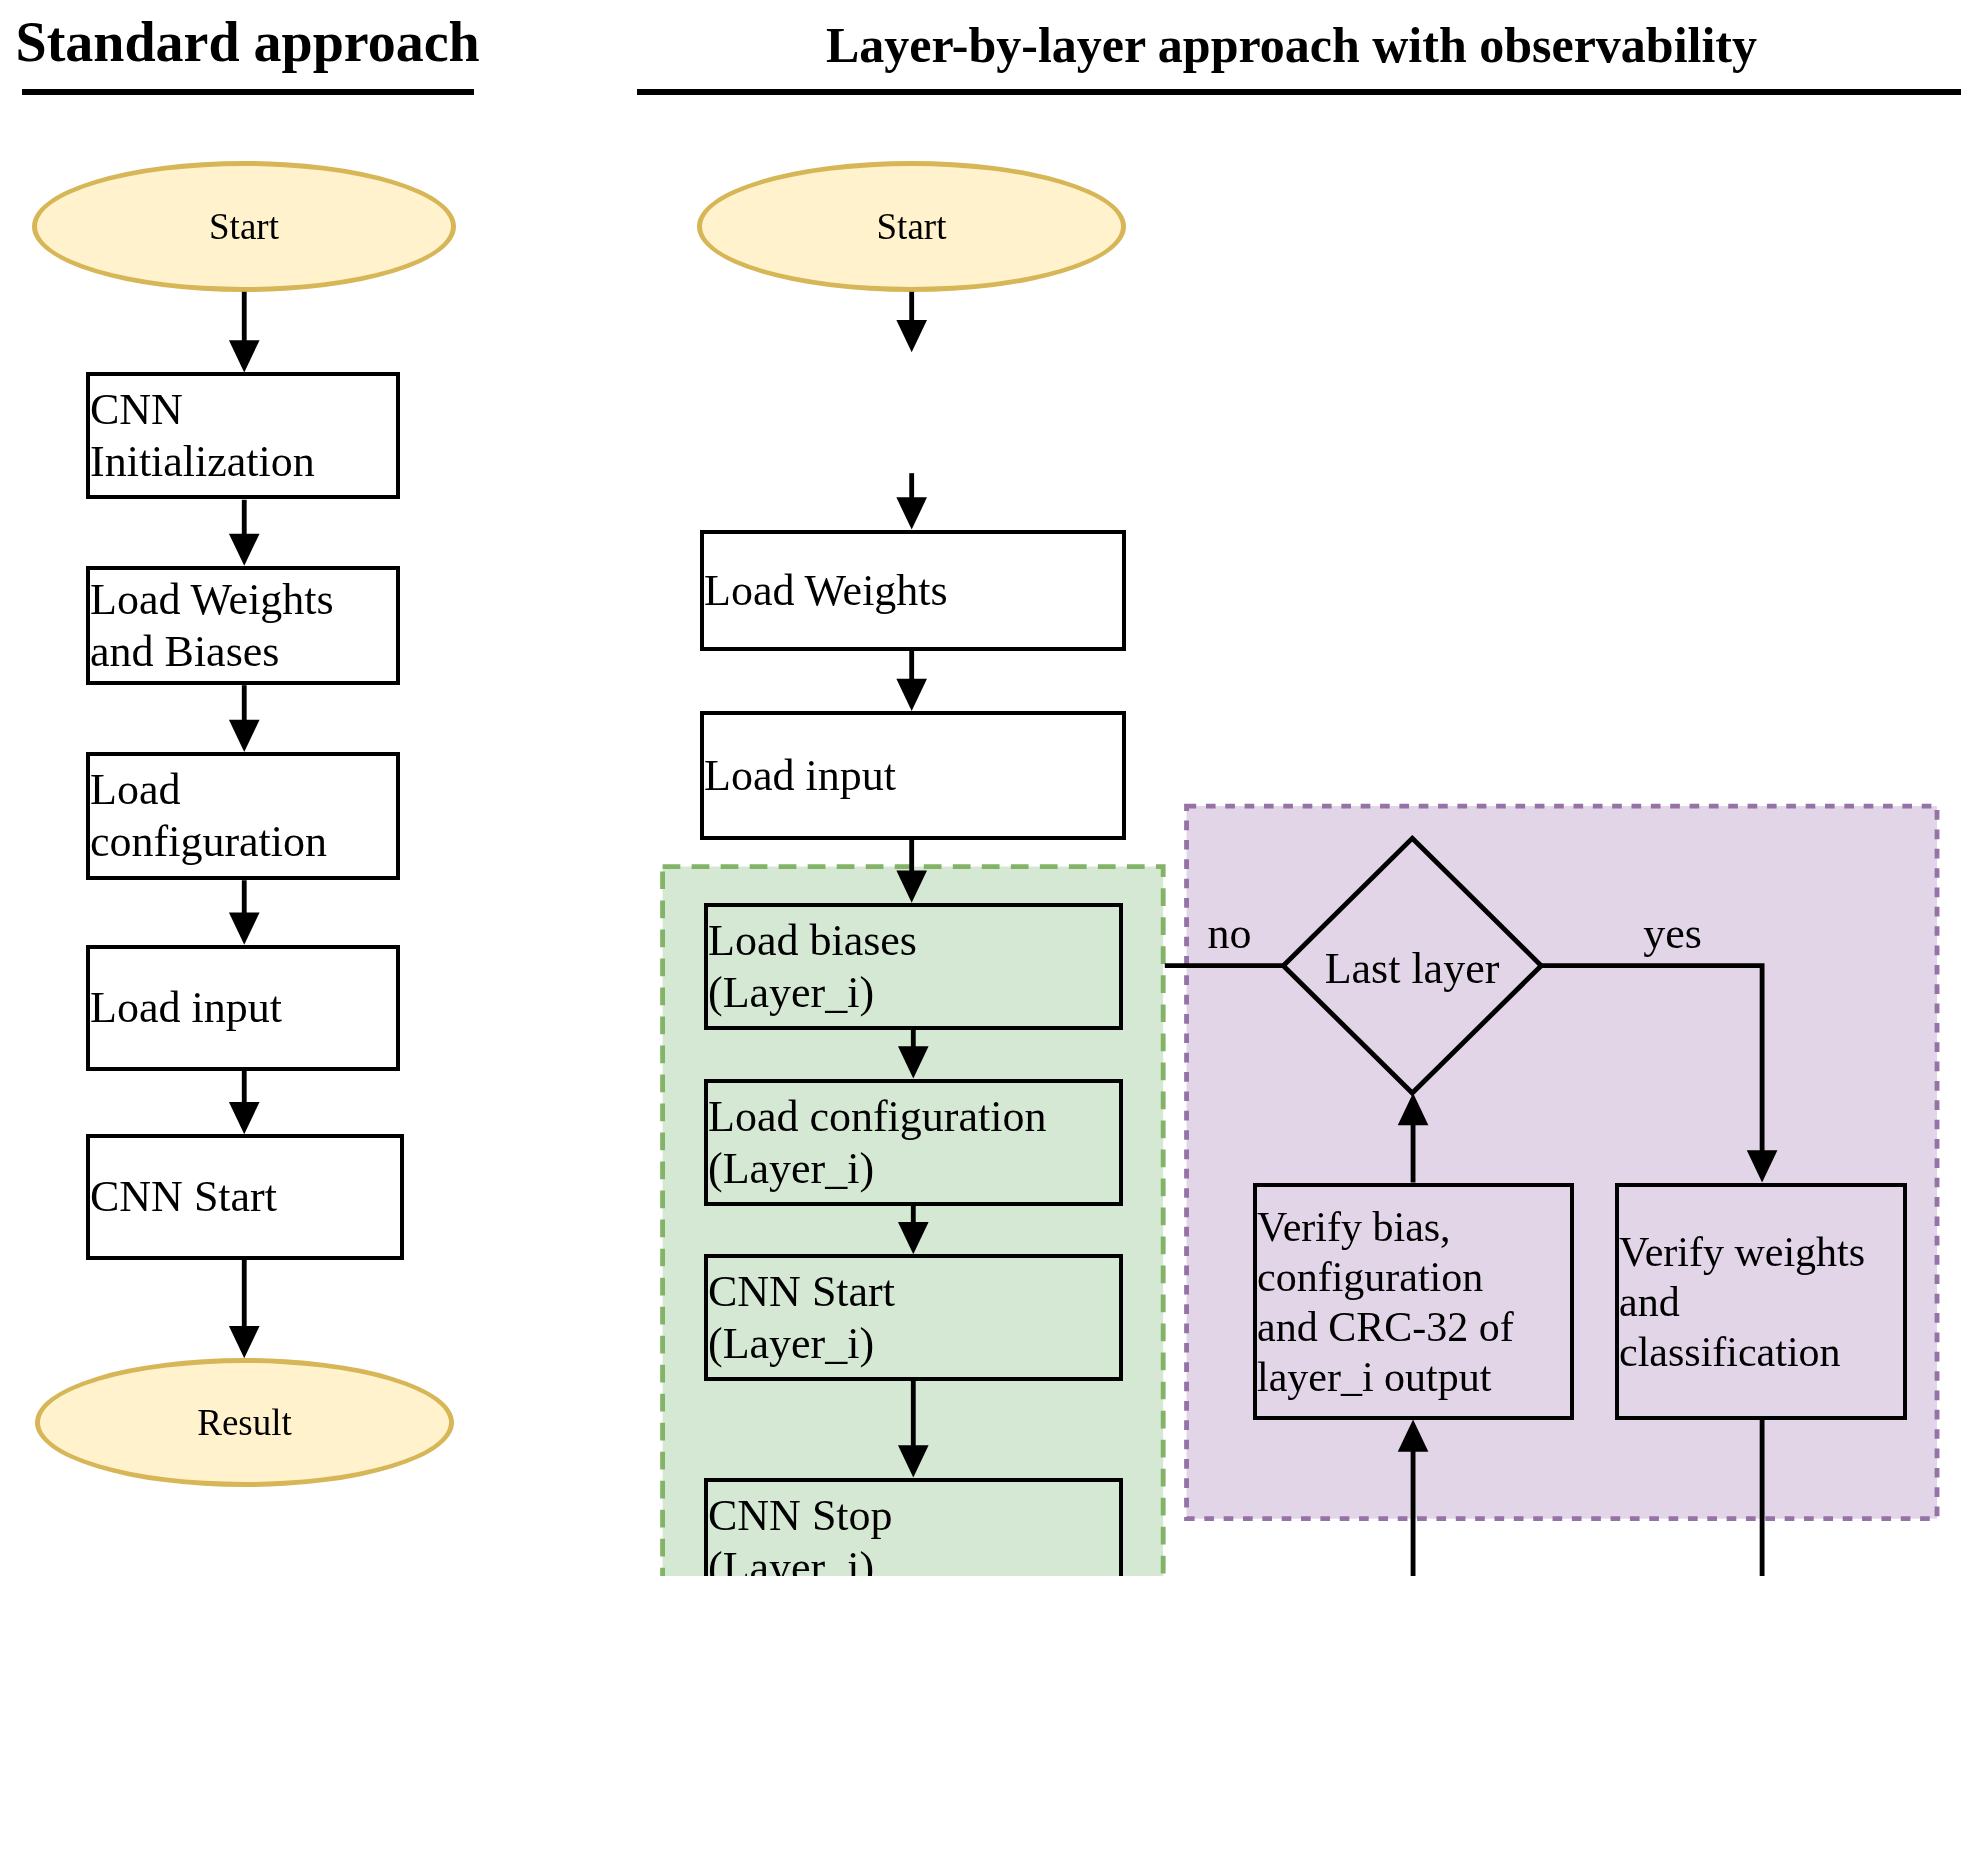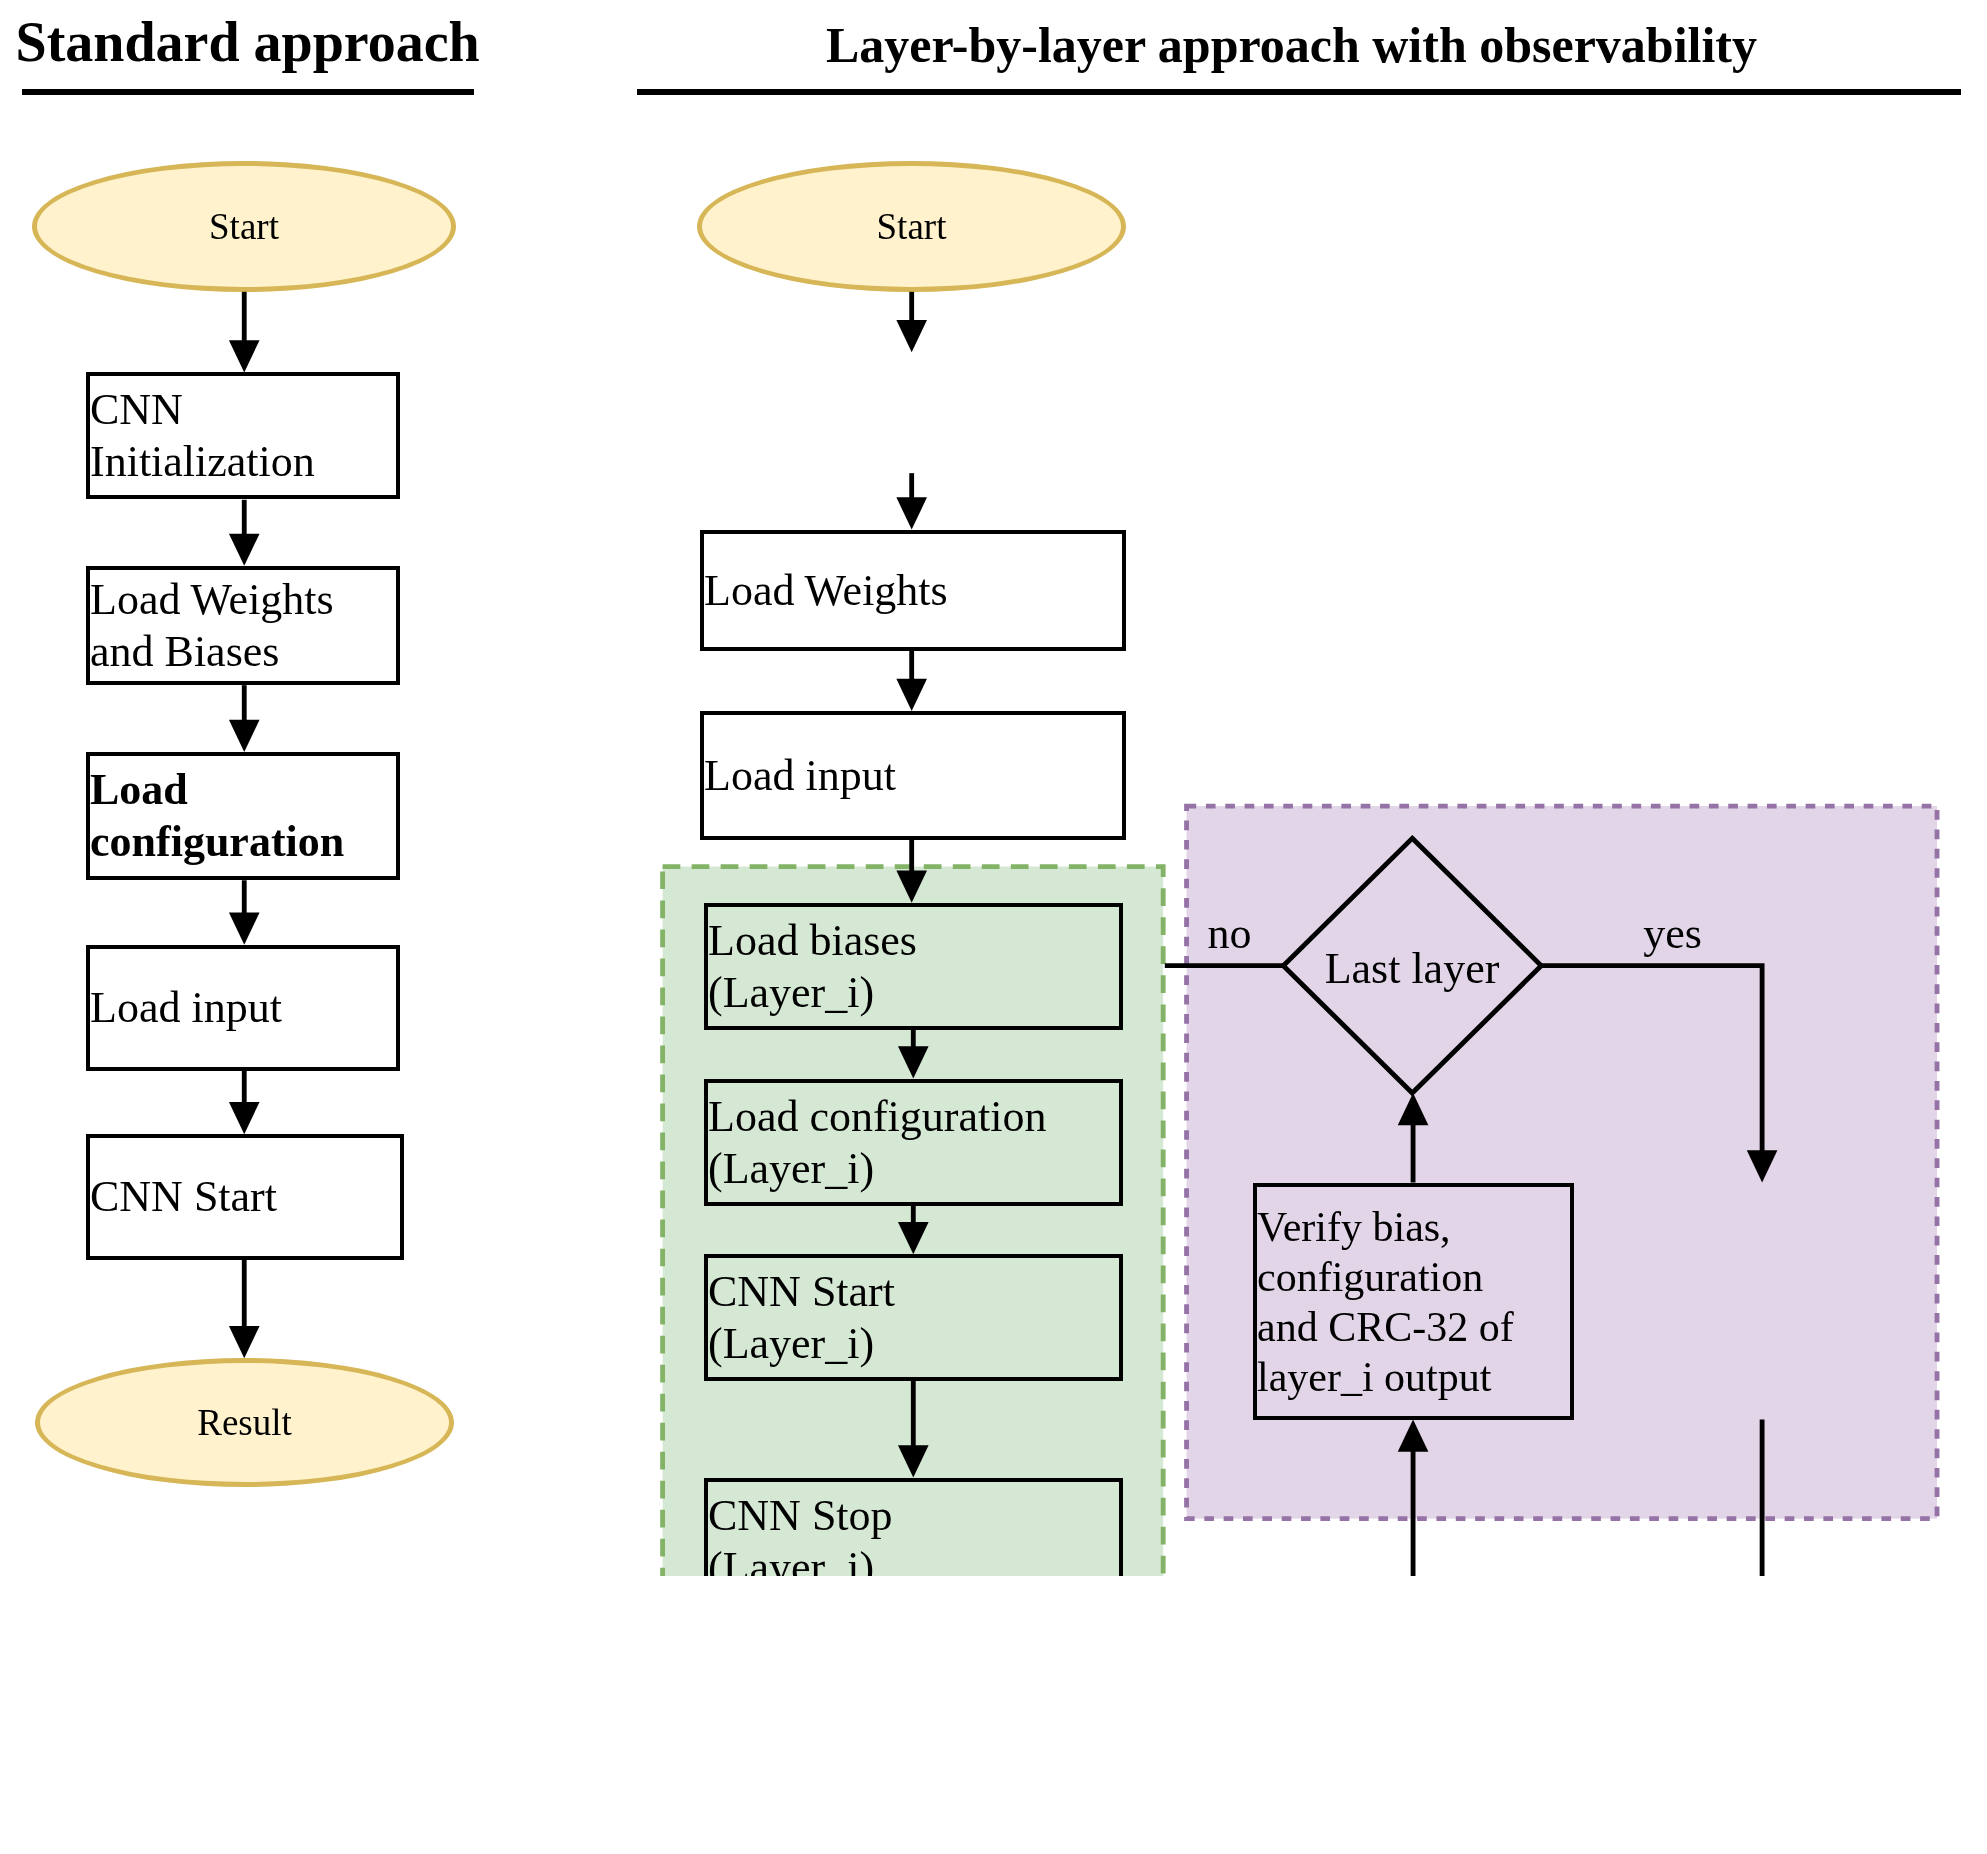--- a/index.html
+++ b/index.html
@@ -52,21 +52,21 @@
   <div class="box" style="left:86px;top:372px;width:314px;height:127px;">
     <div>CNN</div>
     <div>Initialization</div>
   </div>
 
   <div class="box" style="left:86px;top:566px;width:314px;height:119px;">
     <div>Load Weights</div>
     <div>and Biases</div>
   </div>
 
-  <div class="box" style="left:86px;top:752px;width:314px;height:128px;font-weight:bold;">
+  <div class="box" style="left:86px;top:752px;width:314px;height:128px;">
     <div>Load</div>
     <div>configuration</div>
   </div>
 
   <div class="box" style="left:86px;top:945px;width:314px;height:126px;">
     <div>Load input</div>
   </div>
 
   <div class="box" style="left:86px;top:1134px;width:318px;height:126px;">
     <div>CNN Start</div>
@@ -113,20 +113,25 @@
   <div class="label" style="left:1189px;top:908px;width:81px;">no</div>
   <div class="label" style="left:1612px;top:908px;width:121px;">yes</div>
 
   <div class="box clear small" style="left:1253px;top:1183px;width:321px;height:237px;">
     <div>Verify bias,</div>
     <div>configuration</div>
     <div>and CRC-32 of</div>
     <div>layer_i output</div>
   </div>
 
+  <div class="box clear small" style="left:1615px;top:1183px;width:292px;height:237px;">
+    <div>Verify weights</div>
+    <div>and</div>
+    <div>classification</div>
+  </div>
 
   <div class="terminal" style="left:709px;top:1707px;width:420px;height:129px;">
     <span>Result</span>
   </div>
 
   <svg class="layer" width="1987" height="1854" viewBox="0 0 2465 2300">
 
     <path class="stroke" d="M303,362 V428"></path>
       <path class="head" d="M284,422 L322,422 L303,462 Z"></path>
     <path class="stroke" d="M303,620 V668"></path>

